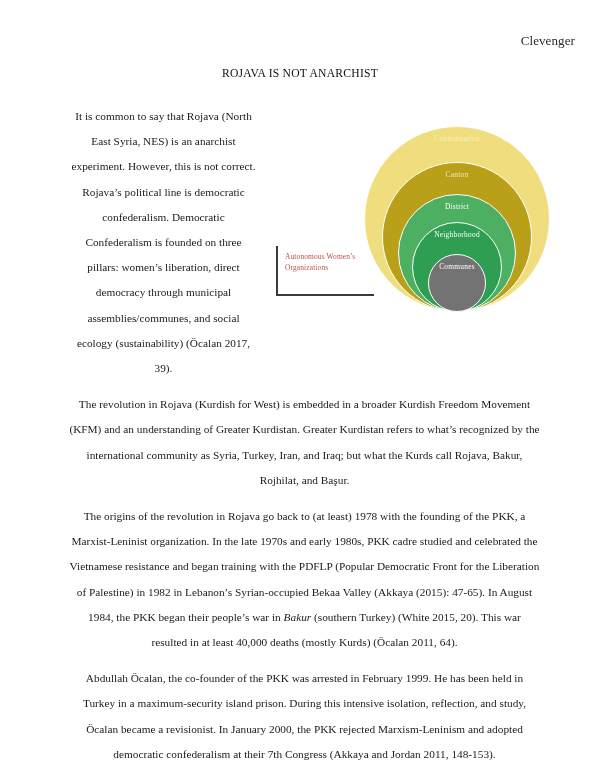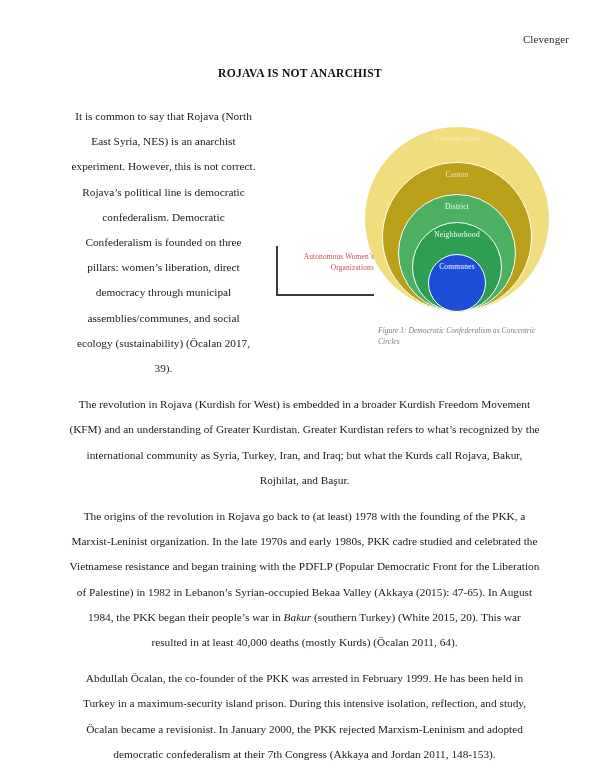--- a/index.html
+++ b/index.html
@@ -18,34 +18,34 @@
 
   .page {
     position: absolute;
     inset: 0;
   }
 
   
   .running-header {
     position: absolute;
     top: 33px;
-    right: 31px;
-    font-size: 11px;
+    right: 25px;
+    font-size: 13px;
     color: #2a2a2a;
     letter-spacing: .1px;
   }
 
   
   .doc-title {
     position: absolute;
     top: 67px;
     left: 0;
     width: 600px;
     text-align: center;
-    font-weight: bold;
+    font-weight: normal;
     font-size: 11.6px;
     letter-spacing: .25px;
     color: #101010;
   }
 
   
   .body-copy {
     position: absolute;
     top: 104px;
     left: 69px;
@@ -184,27 +184,26 @@
       </div>
       <div class="ring ring-1" style="background: rgb(185, 160, 24);">
         <span>Canton</span>
       </div>
       <div class="ring ring-2" style="background: rgb(76, 175, 98);">
         <span>District</span>
       </div>
       <div class="ring ring-3" style="background: rgb(46, 158, 82);">
         <span>Neighborhood</span>
       </div>
-      <div class="ring ring-4" style="background: #1d4ed8; margin-top: 6px;">
+      <div class="ring ring-4" style="background: #737373; margin-top: 6px;">
         <span>Communes</span>
       </div>
     </div>
 
     <div class="callout">
       <div class="bracket-v"></div>
       <div class="bracket-h"></div>
-      <div class="callout-label" style="color: rgb(192, 80, 77); text-align: right;">Autonomous Women’s Organizations</div>
+      <div class="callout-label" style="color: rgb(192, 80, 77);">Autonomous Women’s Organizations</div>
     </div>
 
-    <div class="figure-caption" style="color: rgb(111, 127, 144);">Figure 1: Democratic Confederalism as Concentric Circles</div>
   </div>
 
 </div>
 
 </body></html>

